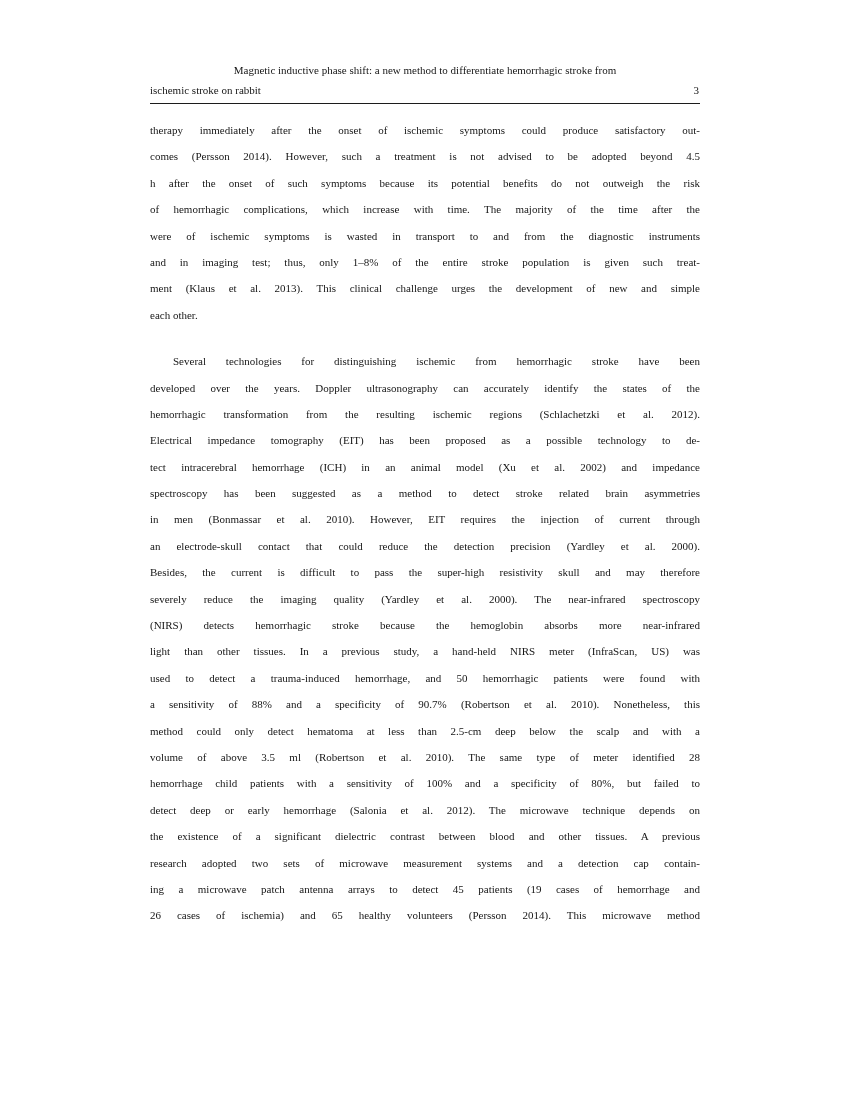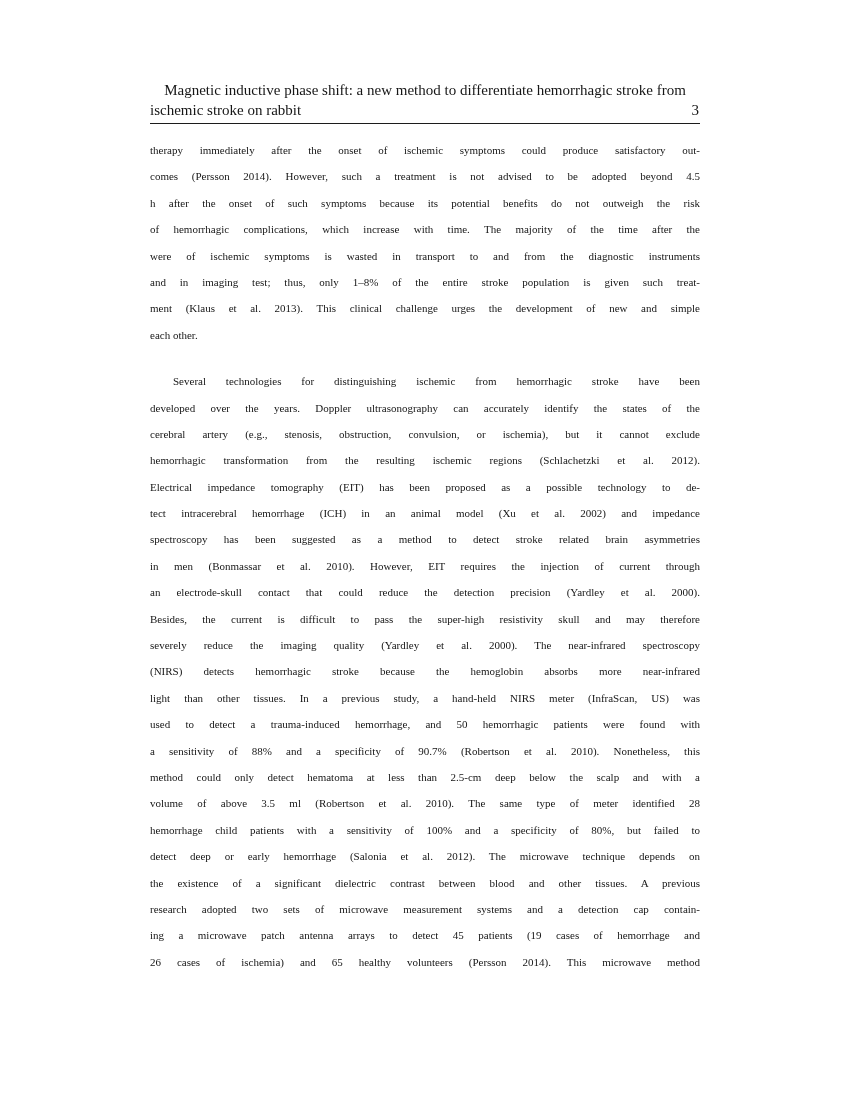--- a/index.html
+++ b/index.html
@@ -16,24 +16,23 @@
     color: #161616;
     overflow: hidden;
   }
   .column {
     position: absolute;
     left: 150px;
     top: 61px;
     width: 550px;
   }
   .running-head {
-    font-size: 15px;
+    font-size: 11px;
     line-height: 19.5px;
     text-align: center;
-    margin-top: 20px;
   }
   .head-line2 {
     position: relative;
     text-align: left;
   }
   .pagenum {
     position: absolute;
     right: 1px;
     top: 0;
   }
@@ -83,21 +82,20 @@
           <div class="line">h after the onset of such symptoms because its potential benefits do not outweigh the risk</div>
           <div class="line">of hemorrhagic complications, which increase with time. The majority of the time after the</div>
           <div class="line">were of ischemic symptoms is wasted in transport to and from the diagnostic instruments</div>
           <div class="line">and in imaging test; thus, only 1–8% of the entire stroke population is given such treat-</div>
           <div class="line">ment (Klaus et al. 2013). This clinical challenge urges the development of new and simple</div>
           <div class="line last">each other.</div>
         </div>
         <div class="para indent">
           <div class="line">Several technologies for distinguishing ischemic from hemorrhagic stroke have been</div>
           <div class="line">developed over the years. Doppler ultrasonography can accurately identify the states of the</div>
-          <div class="line">cerebral artery (e.g., stenosis, obstruction, convulsion, or ischemia), but it cannot exclude</div>
           <div class="line">hemorrhagic transformation from the resulting ischemic regions (Schlachetzki et al. 2012).</div>
           <div class="line">Electrical impedance tomography (EIT) has been proposed as a possible technology to de-</div>
           <div class="line">tect intracerebral hemorrhage (ICH) in an animal model (Xu et al. 2002) and impedance</div>
           <div class="line">spectroscopy has been suggested as a method to detect stroke related brain asymmetries</div>
           <div class="line">in men (Bonmassar et al. 2010). However, EIT requires the injection of current through</div>
           <div class="line">an electrode-skull contact that could reduce the detection precision (Yardley et al. 2000).</div>
           <div class="line">Besides, the current is difficult to pass the super-high resistivity skull and may therefore</div>
           <div class="line">severely reduce the imaging quality (Yardley et al. 2000). The near-infrared spectroscopy</div>
           <div class="line">(NIRS) detects hemorrhagic stroke because the hemoglobin absorbs more near-infrared</div>
           <div class="line">light than other tissues. In a previous study, a hand-held NIRS meter (InfraScan, US) was</div>

